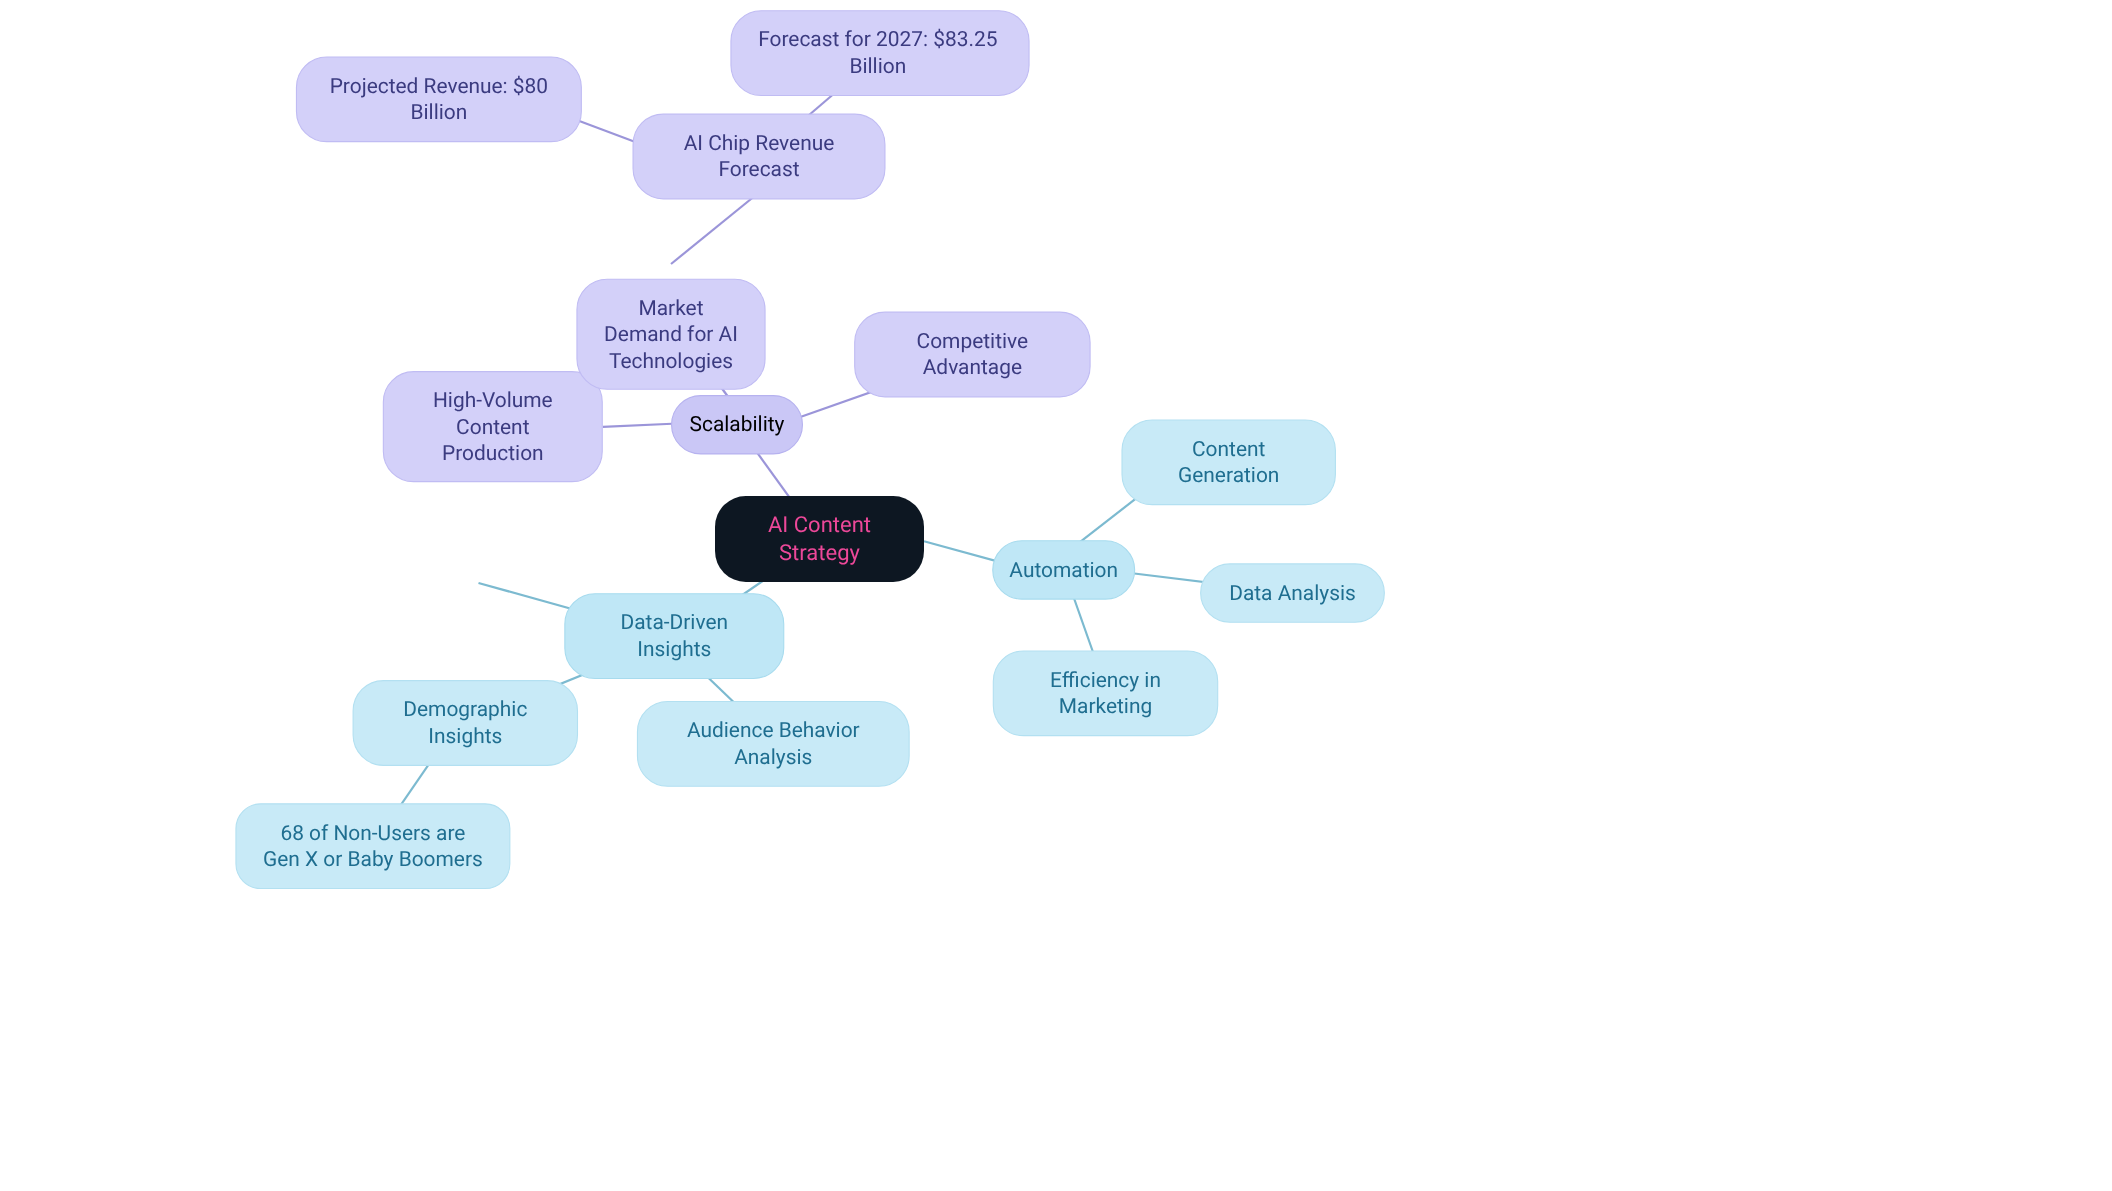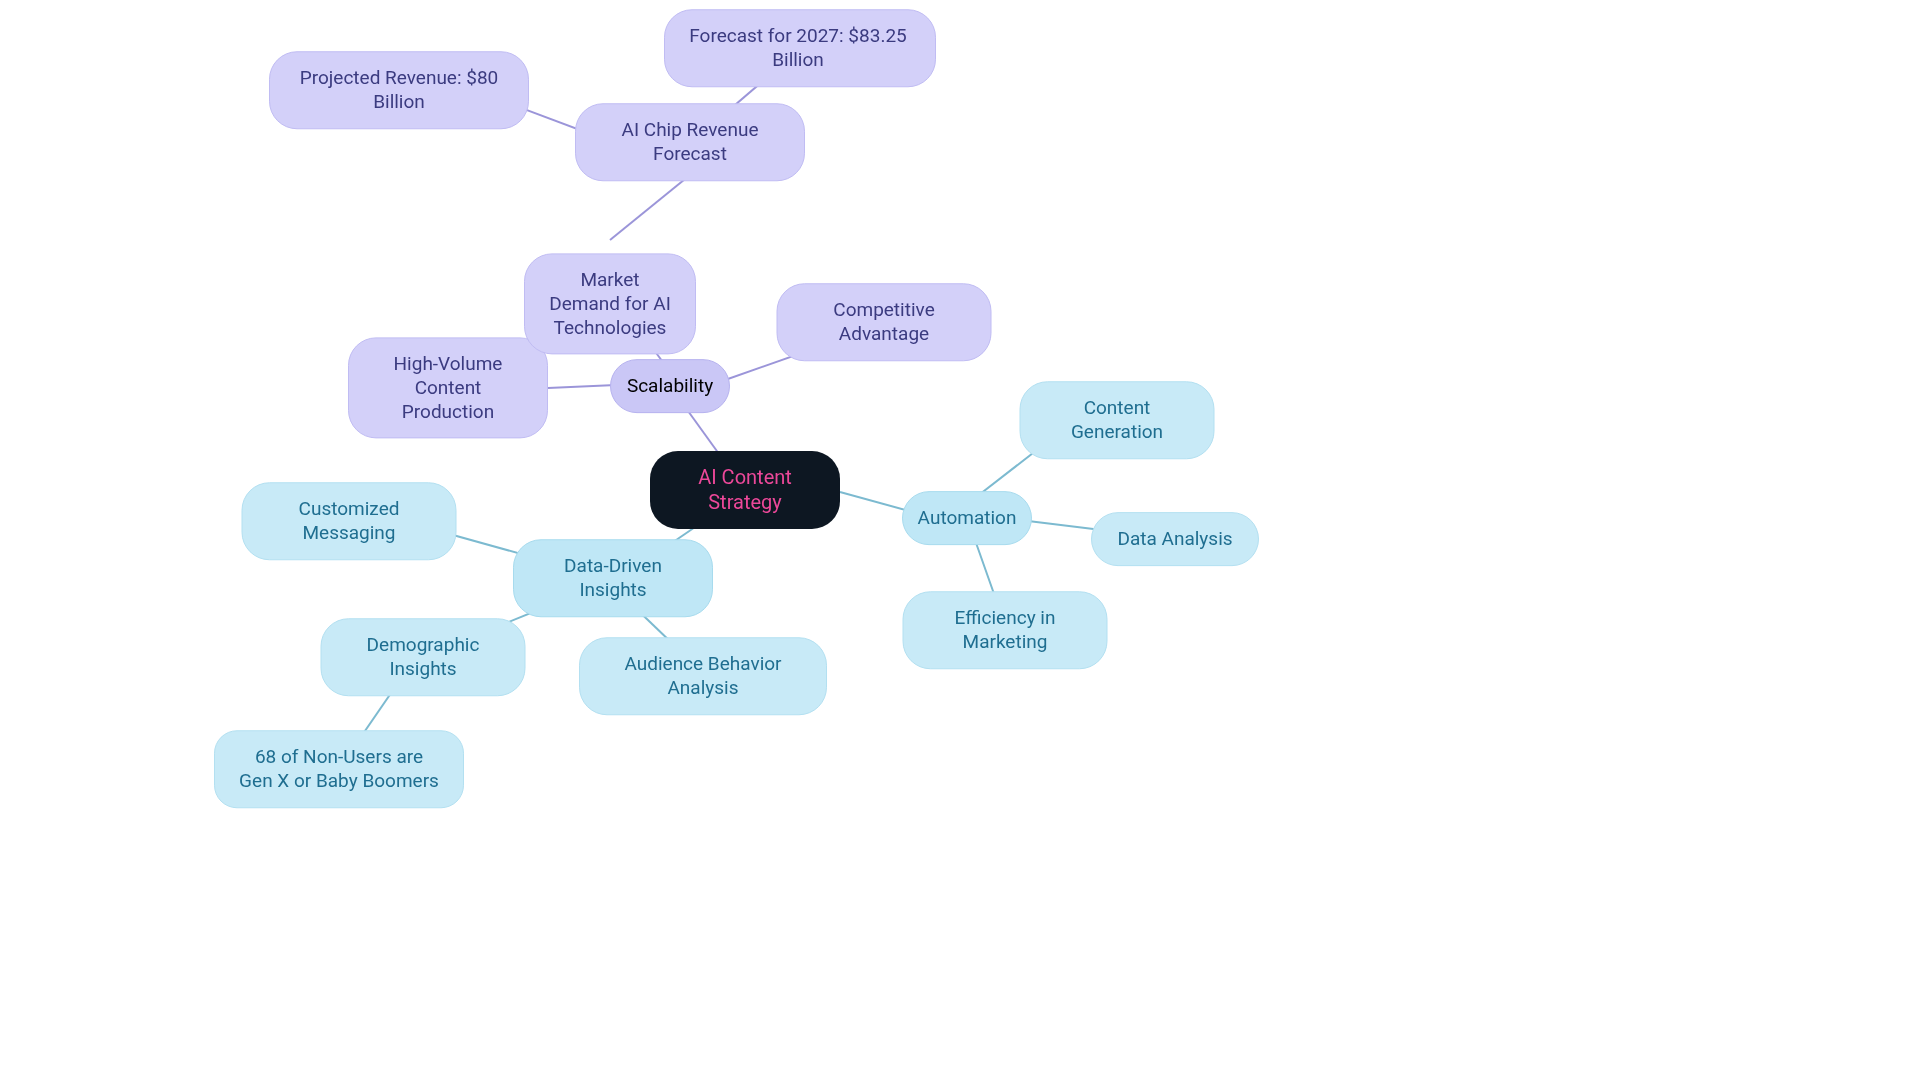--- a/index.html
+++ b/index.html
@@ -148,23 +148,20 @@
   </div>
 
   <div class="node blue-light" style="left:1005px; top:630px; width:205px;">
     <span>Efficiency in Marketing</span>
   </div>
 
   <div class="node blue-mid" style="left:613px; top:578px; width:200px;">
     <span>Data-Driven Insights</span>
   </div>
 
-  <div class="node blue-light" style="left:349px; top:521px; width:215px;">
-    <span>Customized Messaging</span>
-  </div>
 
   <div class="node blue-light" style="left:703px; top:676px; width:248px;">
     <span>Audience Behavior Analysis</span>
   </div>
 
   <div class="node blue-light" style="left:423px; top:657px; width:205px;">
     <span>Demographic Insights</span>
   </div>
 
   <div class="node blue-light" style="left:339px; top:769px; width:250px;border-radius:23px;">

